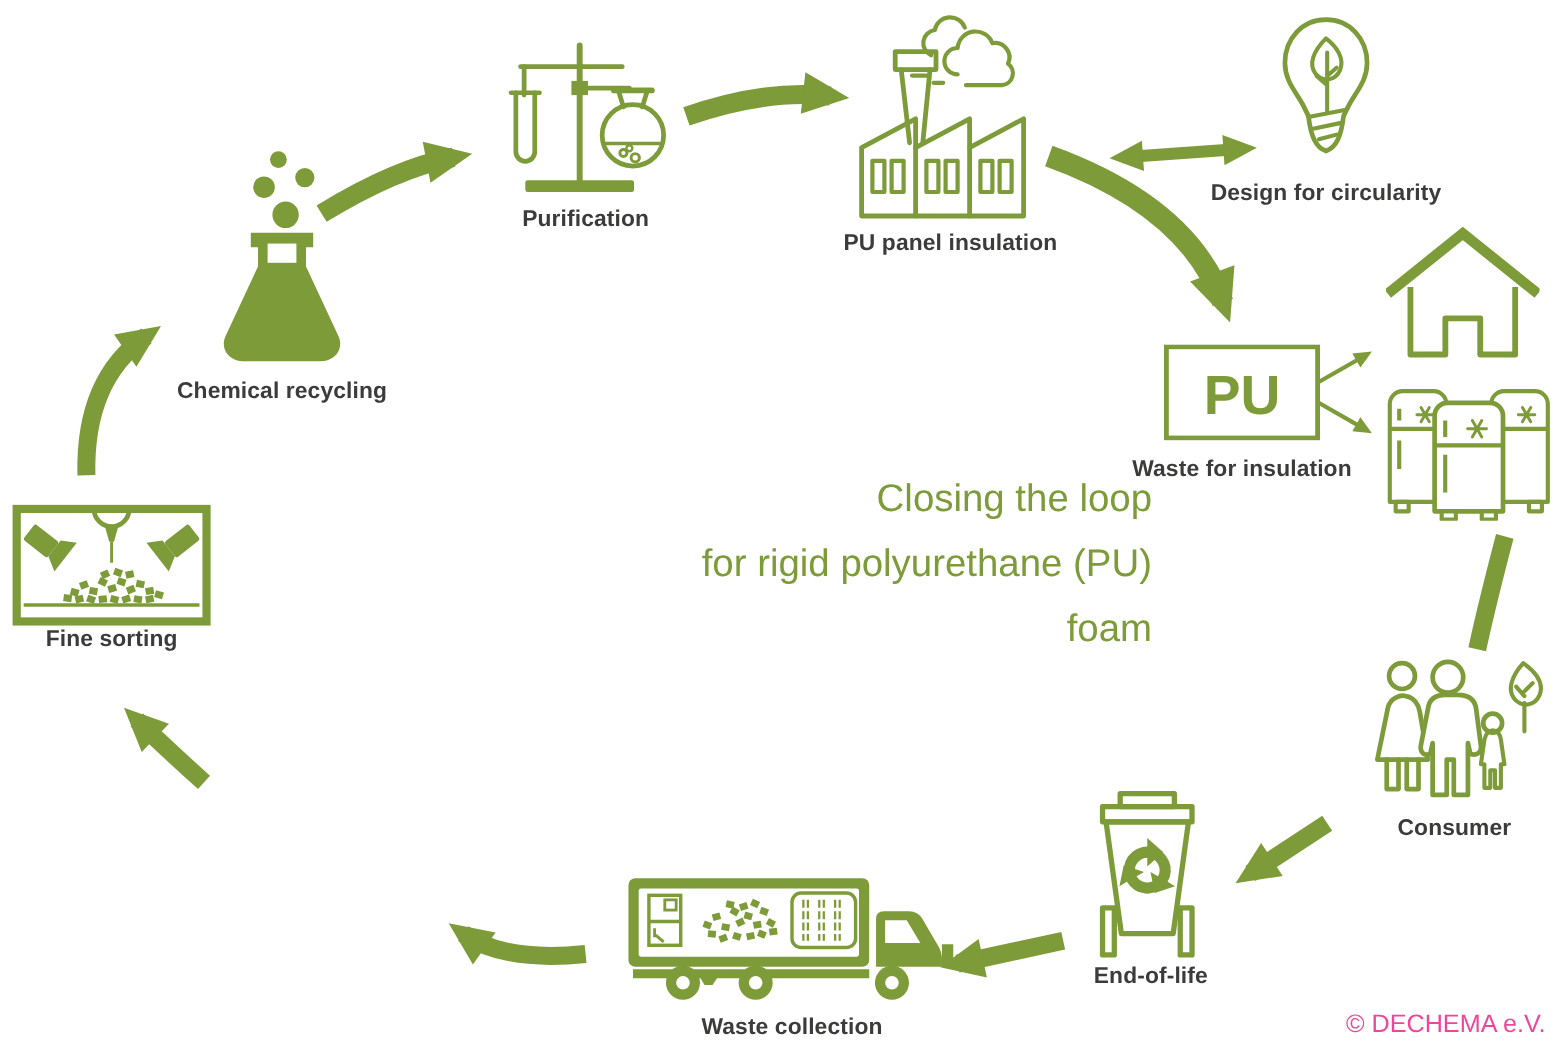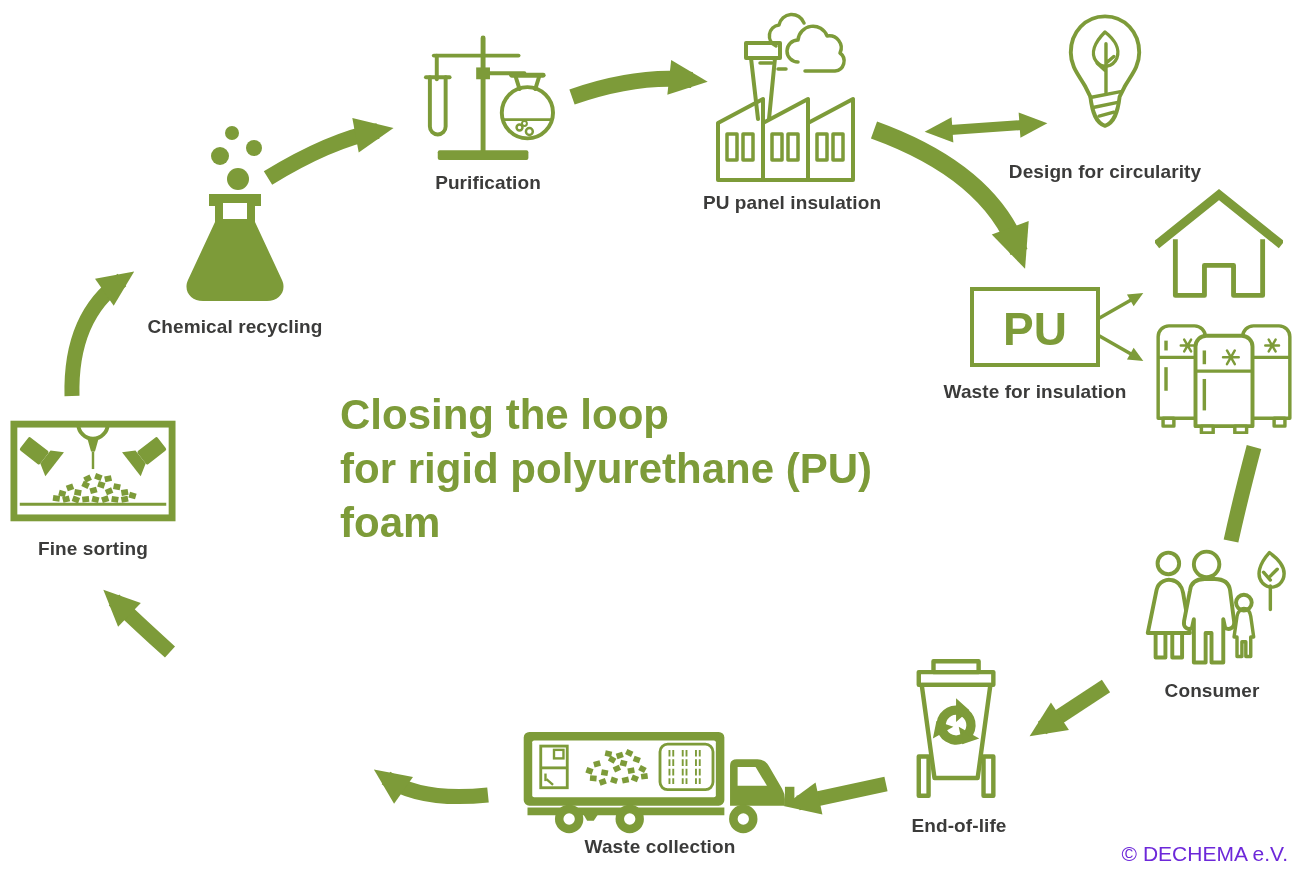--- a/index.html
+++ b/index.html
@@ -11,25 +11,25 @@
   .node{position:absolute;display:flex;flex-direction:column;align-items:center;}
   .node .icon{display:block;margin:0 auto;}
   .node .label{
     font-size:19px;font-weight:700;color:var(--label,#3b3b3a);
     white-space:nowrap;text-align:center;letter-spacing:.1px;
   }
   #arrows{position:absolute;left:0;top:0;z-index:1;pointer-events:none;}
   .node,.floating-icon{z-index:2;}
   .floating-icon{position:absolute;}
   #title{
-    position:absolute;left:340px;top:388px;width:620px;text-align:left;
-    color:var(--green,#7d9b39);font-size:42px;font-weight:700;line-height:54px;z-index:0;
+    position:absolute;left:340px;top:388px;width:620px;text-align:right;
+    color:var(--green,#7d9b39);font-size:32px;font-weight:400;line-height:54px;z-index:0;
   }
   #copyright{
-    position:absolute;right:12px;top:842px;font-size:21px;color:#6d28d9;z-index:2;
+    position:absolute;right:12px;top:842px;font-size:21px;color:#ec4899;z-index:2;
   }
   .pu-text{font-family:"Liberation Sans",sans-serif;font-weight:800;}
 </style>
 </head>
 <body>
 
 <div id="stage" style="--green: #7d9b39; --label: #3b3b3a;">
 
   <div id="title">
     <div>Closing the loop</div>
@@ -128,21 +128,21 @@
 
   <div class="node" style="left:1005px;top:12px;width:200px">
     <svg class="icon" width="88" height="128" viewBox="0 0 90 130">
       <g stroke="currentColor" fill="none" stroke-linecap="round" stroke-linejoin="round">
         <path stroke-width="4" d="M45 4 C25 4 10 20 10 41 C10 56 19 65 25 76 L30 86 C32 103 36 113 45 116 C54 113 58 103 60 86 L65 76 C71 65 80 56 80 41 C80 20 65 4 45 4 Z"></path>
         <path stroke-width="3.5" d="M30 87 L61 81 M34 97 L58 92 M39 106 L54 102"></path>
         <path stroke-width="3.5" d="M45 20 C34 31 30 42 36 50 C42 58 53 56 57 47 C61 37 54 27 45 20 Z"></path>
         <path stroke-width="3.5" d="M46 32 C46 50 46 66 46 82 M46 60 L37 52 M46 52 L54 45"></path>
       </g>
     </svg>
-    <div class="label" style="margin-top:21px">Design for circularity</div>
+    <div class="label" style="margin-top:11px">Design for circularity</div>
   </div>
 
   <div class="node" style="left:945px;top:287px;width:180px">
     <svg class="icon" width="130" height="80" viewBox="0 0 130 80">
       <rect x="2" y="2" width="126" height="76" fill="#fff" stroke="currentColor" stroke-width="4"></rect>
       <text class="pu-text" x="65" y="58" text-anchor="middle" font-size="46" fill="currentColor">PU</text>
     </svg>
     <div class="label" style="margin-top:14px">Waste for insulation</div>
   </div>
 
@@ -206,21 +206,21 @@
         <rect x="12" y="14" width="76" height="13"></rect>
         <path d="M15 27 H85 L72 122 H28 Z"></path>
         <path d="M12 100 h10 v40 h-10 z M78 100 h10 v40 h-10 z"></path>
       </g>
       <g transform="translate(50,68) scale(1.05)" fill="currentColor">
         <path id="rc-arm" d="M-17.9 6.5 A19 19 0 0 1 0 -19 L0 -26 L13 -14.5 L0 -3 L0 -10 A10 10 0 0 0 -9.4 3.4 Z"></path>
         <use href="#rc-arm" transform="rotate(120)"></use>
         <use href="#rc-arm" transform="rotate(240)"></use>
       </g>
     </svg>
-    <div class="label" style="margin-top:12px">End-of-life</div>
+    <div class="label" style="">End-of-life</div>
   </div>
 
   <div class="node" style="left:514px;top:730px;width:292px">
     <svg class="icon" width="288" height="106" viewBox="0 0 292 112">
       <rect x="2" y="2" width="212" height="78" rx="6" fill="currentColor"></rect>
       <rect x="11" y="11" width="194" height="60" rx="2" fill="#fff"></rect>
       <path fill="currentColor" d="M6 82 H214 V90 H6 Z"></path>
       <path fill="currentColor" d="M62 84 h22 l-8 12 h-7 z"></path>
       <path fill="currentColor" d="M220 80 V38 q0 -7 7 -7 h22 q8 0 12 7 l14 24 q3 5 3 11 v7 z"></path>
       <path fill="#fff" d="M228 39 h19 l12 20 h-31 z"></path>
@@ -267,21 +267,21 @@
         <g stroke-width="2" stroke-dasharray="7 3">
           <line x1="156" y1="21" x2="156" y2="57"></line>
             <line x1="160" y1="21" x2="160" y2="57"></line>
           <line x1="170" y1="21" x2="170" y2="57"></line>
             <line x1="174" y1="21" x2="174" y2="57"></line>
           <line x1="184" y1="21" x2="184" y2="57"></line>
             <line x1="188" y1="21" x2="188" y2="57"></line>
         </g>
       </g>
     </svg>
-    <div class="label" style="margin-top:0">Waste collection</div>
+    <div class="label" style="margin-top:10px">Waste collection</div>
   </div>
 
 
   <div class="node" style="left:8px;top:420px;width:170px">
     <svg class="icon" width="166" height="102" viewBox="0 0 170 104">
       <rect x="4" y="4" width="162" height="96" stroke="currentColor" stroke-width="7" fill="none"></rect>
       <line x1="10" y1="86" x2="160" y2="86" stroke="currentColor" stroke-width="3"></line>
       <path d="M70 4 a15 15 0 0 0 30 0" stroke="currentColor" stroke-width="4" fill="none"></path>
       <path fill="currentColor" d="M79 18 h12 l-4 14 h-4 z"></path>
       <line x1="85" y1="32" x2="85" y2="50" stroke="currentColor" stroke-width="2.5"></line>
@@ -310,18 +310,18 @@
           <rect x="54" y="78" width="7" height="6" transform="rotate(-14 57 81)"></rect>
         <rect x="64" y="78" width="7" height="6" transform="rotate(20 67 81)"></rect>
           <rect x="74" y="78" width="7" height="6" transform="rotate(-6 77 81)"></rect>
         <rect x="84" y="78" width="7" height="6" transform="rotate(14 87 81)"></rect>
           <rect x="94" y="78" width="7" height="6" transform="rotate(-18 97 81)"></rect>
         <rect x="104" y="78" width="7" height="6" transform="rotate(9 107 81)"></rect>
           <rect x="114" y="78" width="7" height="6" transform="rotate(-11 117 81)"></rect>
         <rect x="122" y="74" width="7" height="6" transform="rotate(16 125 77)"></rect>
       </g>
     </svg>
-    <div class="label" style="margin-top:16px">Fine sorting</div>
+    <div class="label" style="">Fine sorting</div>
   </div>
 
   <div id="copyright">© DECHEMA e.V.</div>
 
 </div>
 
 </body></html>

